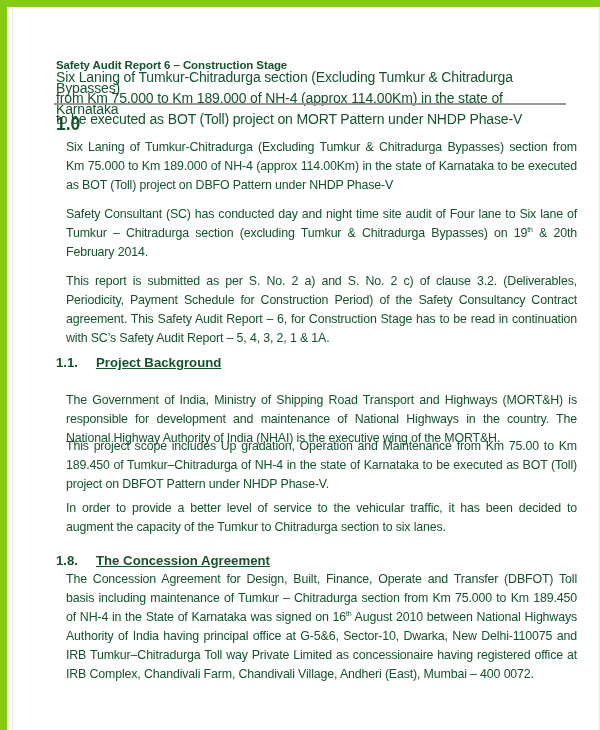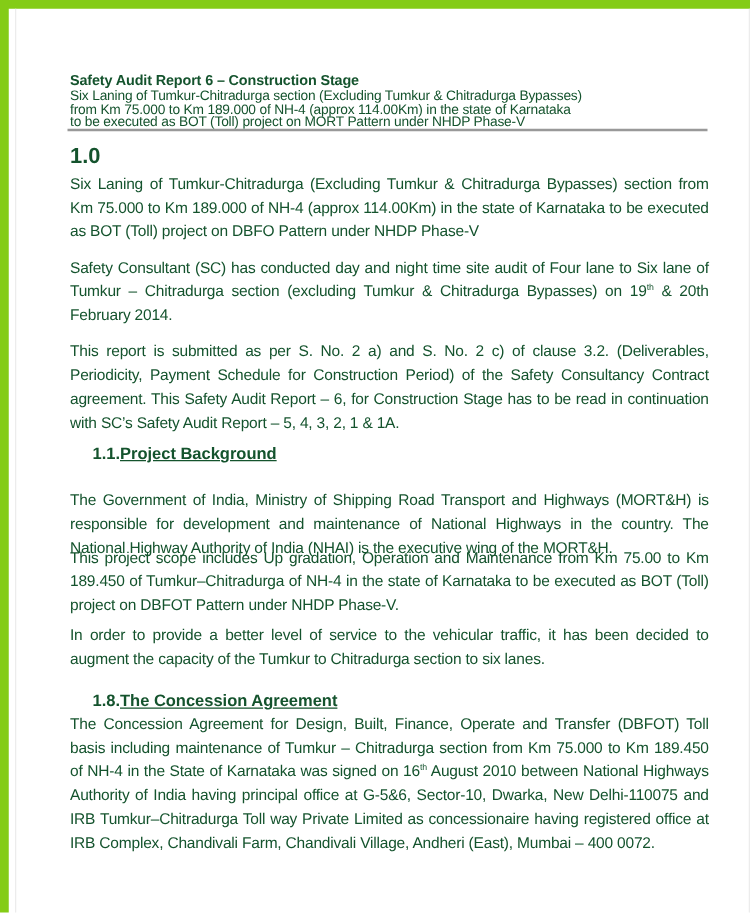--- a/index.html
+++ b/index.html
@@ -11,30 +11,30 @@
       background: #ffffff;
       font-family: Liberation Sans, sans-serif;
       color: #14532d;
     }
     .inner-guide-left { position: absolute; left: 5px; top: 0; bottom: 0; border-left: 1px solid #ececec; }
     .inner-guide-right { position: absolute; right: 5px; top: 0; bottom: 0; border-left: 1px solid #ececec; }
     .content { position: absolute; left: 49px; top: 0; width: 511px; }
 
     .header { position: absolute; top: 51px; left: 0; width: 511px; }
     .header-title { font-size: 11.5px; font-weight: bold; line-height: 14px; letter-spacing: -0.1px; }
-    .header-line { font-size: 11px; line-height: 10.5px; letter-spacing: -0.15px; }
+    .header-line { font-size: 14px; line-height: 10.5px; letter-spacing: -0.15px; }
     .header-rule { position: absolute; top: 96px; left: -2px; width: 512px; border-top: 2px solid #999999; }
 
     .h1 { position: absolute; top: 106px; left: 0; font-size: 17.5px; font-weight: bold; line-height: 22px; display: flex; }
     .h1 .num { width: 47px; }
-    .h2 { font-size: 13.2px; font-weight: bold; line-height: 17px; display: flex; text-align: right; }
+    .h2 { font-size: 13.2px; font-weight: bold; line-height: 17px; display: flex; }
     .h2 .num { width: 40px; }
     .h2 .ttl { text-decoration: underline; }
 
-    .para { font-size: 12.4px; line-height: 19px; text-align: justify; text-align-last: left; letter-spacing: -0.15px; }
+    .para { font-size: 12.4px; line-height: 19px; text-align: justify; text-align-last: left; letter-spacing: -0.15px; margin-left: 10px; }
     sup { font-size: 7px; line-height: 0; vertical-align: super; }
 
     .block { position: absolute; left: 0; width: 511px; }
   </style>
 </head>
 <body>
 
 <div class="page">
   <div class="inner-guide-left"></div>
   <div class="inner-guide-right"></div>

